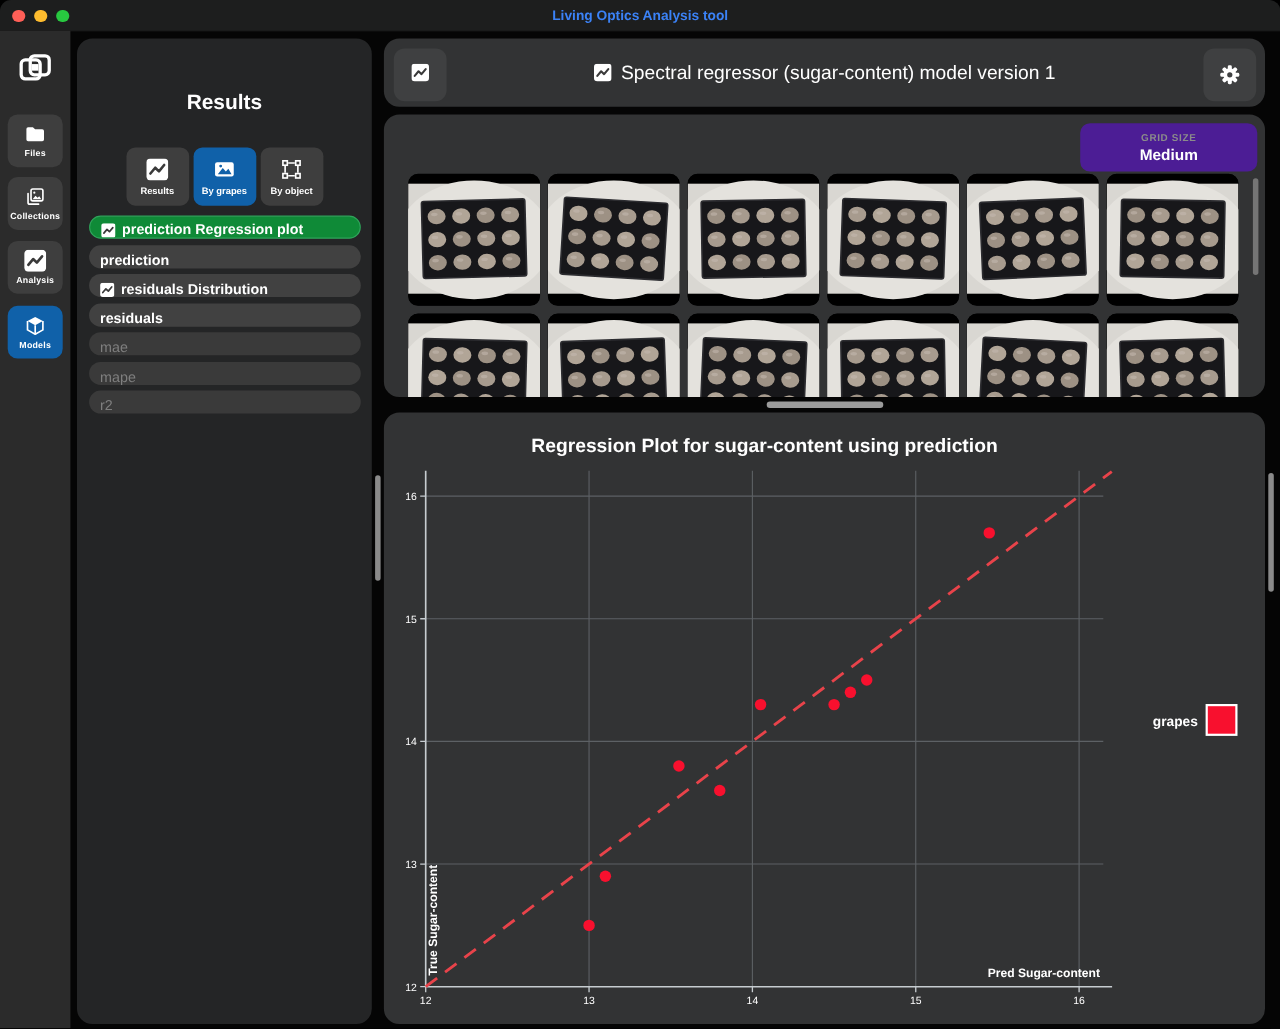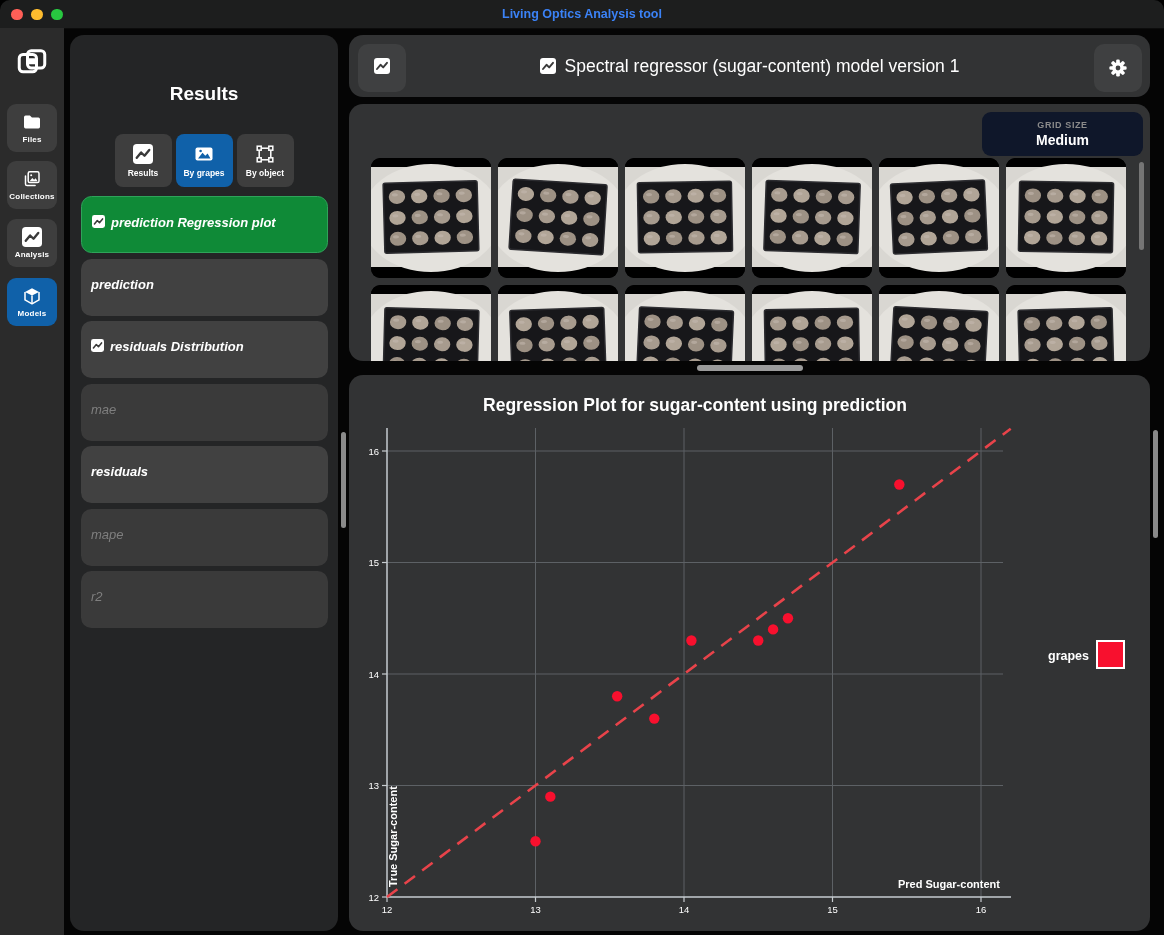--- a/index.html
+++ b/index.html
@@ -24,36 +24,36 @@
   .side-btn .ic{height:20px;display:flex;align-items:center;justify-content:center;}
   
   .results-panel{position:absolute;left:70px;top:35px;width:268px;height:896px;background:#242526;border-radius:14px;}
   .results-title{position:absolute;left:0;right:0;top:48px;text-align:center;color:#fff;font-size:19px;font-weight:700;}
   .tabs{position:absolute;left:0;right:0;top:99px;display:flex;justify-content:center;gap:4px;}
   .tab{width:57px;height:53px;border-radius:8px;background:#3e3e3e;display:flex;flex-direction:column;
        align-items:center;justify-content:center;gap:4px;cursor:pointer;}
   .tab.active{background:#1061a9;}
   .tab .lbl{color:#fff;font-size:8.5px;font-weight:600;}
   .rows{position:absolute;left:11px;right:10px;top:161px;}
-  .row{height:21px;border-radius:10.5px;background:#414141;margin-bottom:5.5px;display:flex;align-items:flex-start;
-       padding:18px 10px;color:#fff;font-size:13px;font-weight:600;cursor:pointer;white-space:nowrap;font-style:italic;}
+  .row{height:21px;border-radius:10.5px;background:#414141;margin-bottom:5.5px;display:flex;align-items:flex-end;
+       padding:0 10px;color:#fff;font-size:13px;font-weight:600;cursor:pointer;white-space:nowrap;}
   .row .ric{display:flex;margin-right:6px;}
   .row.sel{background:#0f8a37;border:1px solid #2fa35a;height:19px;}
   .row.dis{background:#3a3a3a;color:#7f7f7f;font-weight:400;cursor:default;}
   
   .panel{position:absolute;background:#323334;border-radius:14px;}
   .hdr-panel{left:349px;top:35px;width:801px;height:62px;}
   .hdr-btn{position:absolute;top:9px;width:48px;height:48px;border-radius:10px;background:#3f4041;
            display:flex;align-items:center;justify-content:center;cursor:pointer;}
   .hdr-btn.left{left:9px;}
   .hdr-btn.right{right:8px;}
   .hdr-title{position:absolute;left:60px;right:60px;top:0;height:62px;display:flex;align-items:center;
              justify-content:center;gap:9px;color:#fff;font-size:17.5px;font-weight:500;}
   .frames-panel{left:349px;top:104px;width:801px;height:257px;overflow:hidden;}
-  .gridsize{position:absolute;right:7px;top:8px;width:161px;height:44px;border-radius:9px;background:#0f172a;
+  .gridsize{position:absolute;right:7px;top:8px;width:161px;height:44px;border-radius:9px;background:#4c1d95;
             display:flex;flex-direction:column;align-items:center;justify-content:center;gap:2px;cursor:pointer;}
   .gridsize .cap{color:#8b8b8b;font-size:9px;font-weight:700;letter-spacing:.6px;}
   .gridsize .val{color:#fff;font-size:14px;font-weight:600;text-align:center;}
   .thumbs{position:absolute;left:22px;top:54px;width:770px;display:flex;flex-wrap:wrap;gap:7px;}
   .thumb{width:120px;height:120px;border-radius:9px;overflow:hidden;cursor:pointer;background:#000;}
   .frames-scroll{position:absolute;right:6px;top:58px;width:5px;height:88px;border-radius:3px;background:#757575;}
   .chart-panel{left:349px;top:375px;width:801px;height:556px;}
   
   .vscroll-left{position:absolute;left:341px;top:432px;width:5px;height:96px;border-radius:3px;background:#8a8a8a;}
   .vscroll-right{position:absolute;left:1153px;top:430px;width:5px;height:108px;border-radius:3px;background:#8a8a8a;}
@@ -175,27 +175,27 @@
       </div>
         <div class="row">
         <span class="ric">
             <svg width="13" height="13" viewBox="0 0 16 16">
      <rect width="16" height="16" rx="3" fill="#fff"></rect>
      <polyline points="3,11 6.5,6.8 9.2,9.4 13,4.8" fill="none" stroke="#3a3a3a" stroke-width="1.9" stroke-linecap="round" stroke-linejoin="round"></polyline>
             </svg>
           </span>
         <span>residuals Distribution</span>
       </div>
+        <div class="row">
+
+        <span>residuals</span>
+      </div>
         <div class="row dis">
 
         <span>mae</span>
-      </div>
-        <div class="row">
-
-        <span>residuals</span>
       </div>
         <div class="row dis">
 
         <span>mape</span>
       </div>
         <div class="row dis">
 
         <span>r2</span>
       </div>
       </div>

